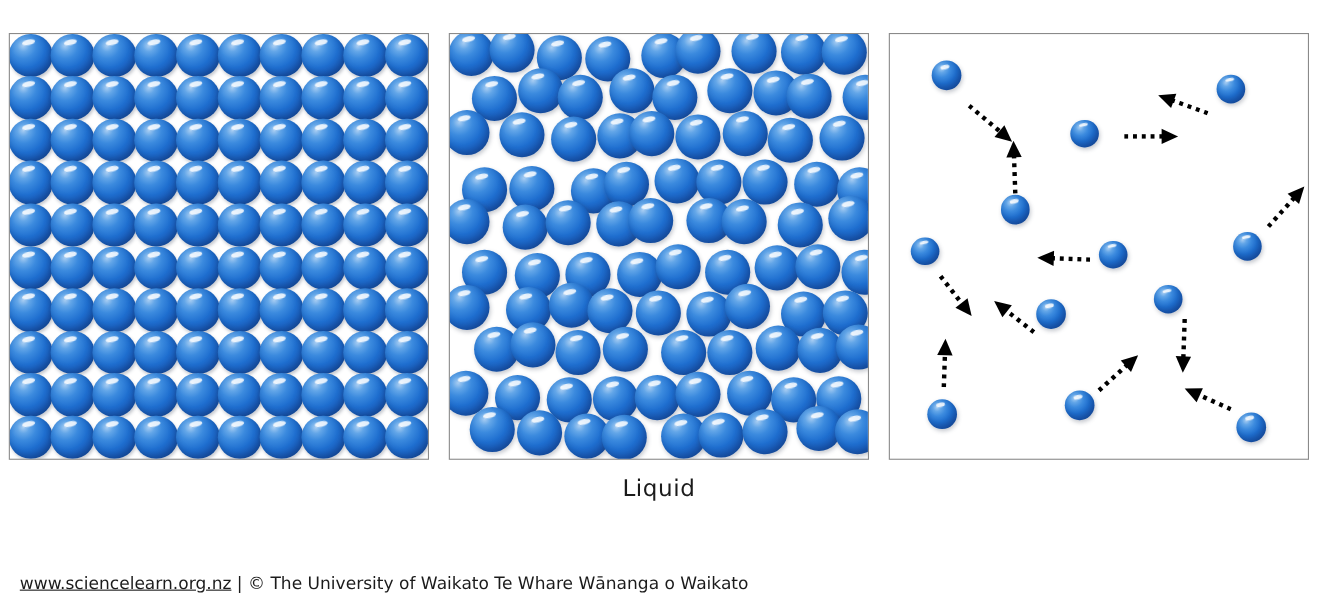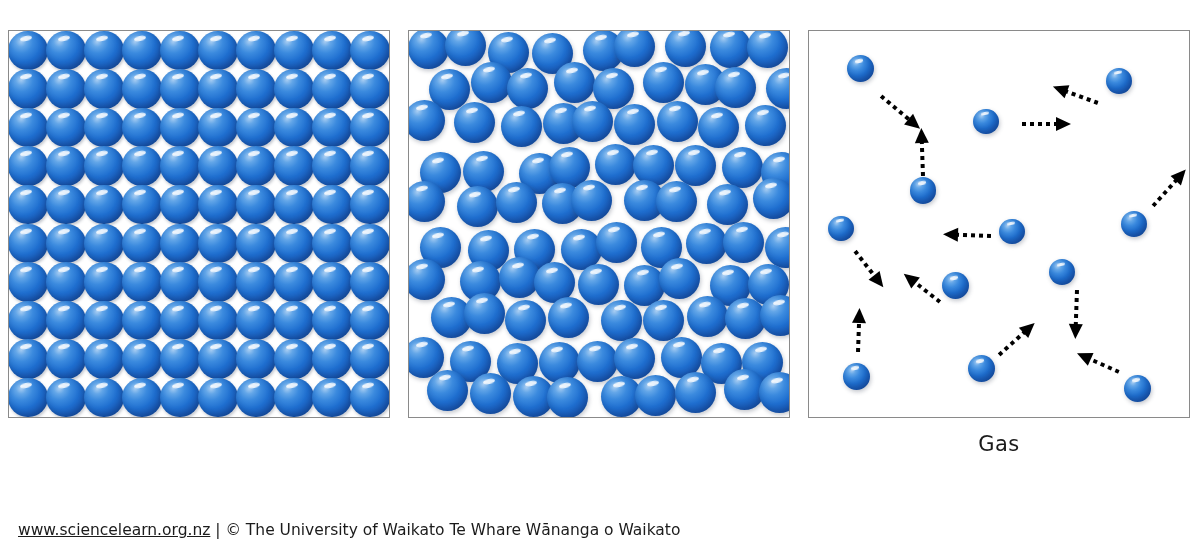--- a/index.html
+++ b/index.html
@@ -344,17 +344,17 @@
       <div class="arrow" style="left: 190px; top: 319.18px; width: 47.5px; transform: rotate(318deg);">
         <div class="dots" style="width: 33.5px;"></div>
         <div class="head" style="left: 32.5px;"></div>
       </div>
       <div class="arrow" style="left: 309.7px; top: 335.766px; width: 45.6px; transform: rotate(204deg);">
         <div class="dots" style="width: 31.6px;"></div>
         <div class="head" style="left: 30.6px;"></div>
       </div>
     </div>
 
-  <div class="caption" id="caption-gas">Gas</div>
+  <div class="caption" id="caption-liquid">Liquid</div>
 
   <div class="footer"><span class="link">www.sciencelearn.org.nz</span><span> | </span><span>© The University of Waikato Te Whare Wānanga o Waikato</span></div>
 
 </div>
 
 </body></html>

